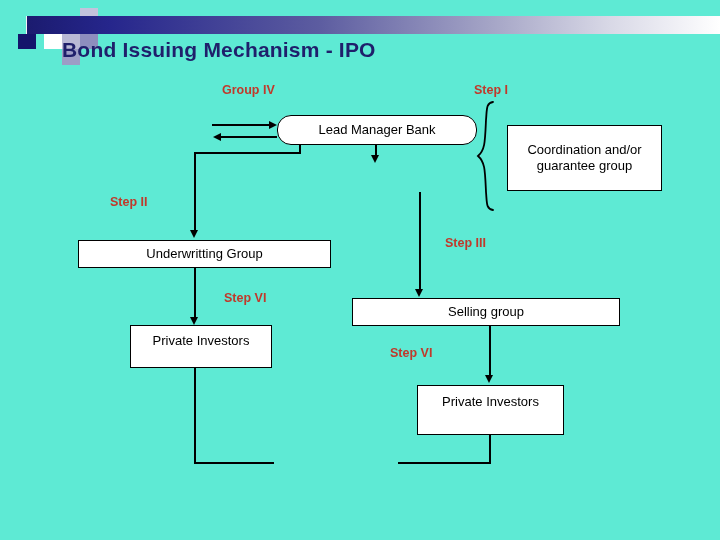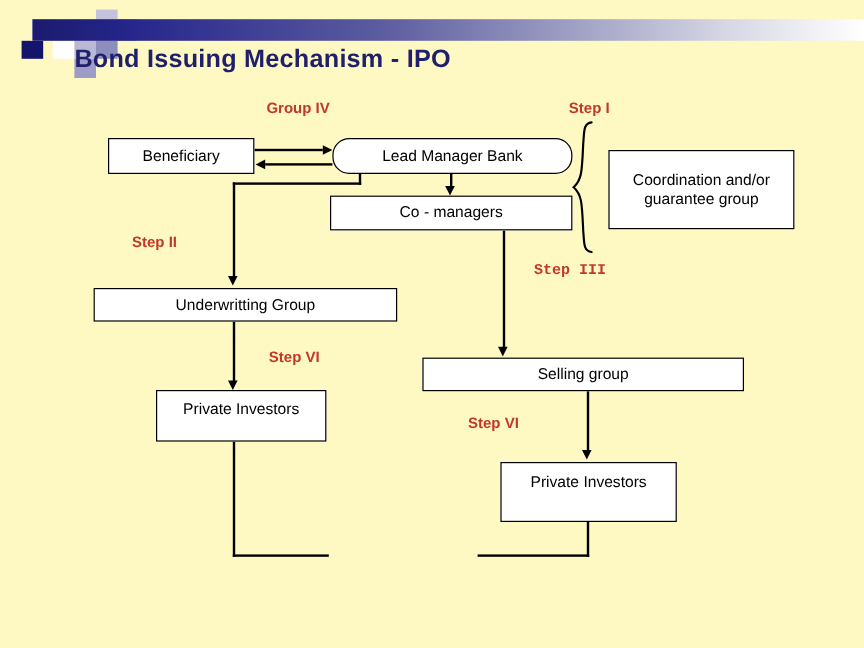--- a/index.html
+++ b/index.html
@@ -4,21 +4,21 @@
 <style>
   html, body {
     margin: 0;
     padding: 0;
     background: #ffffff;
   }
   #slide {
     position: relative;
     width: 720px;
     height: 540px;
-    background: #fef9c3;
+    background: #5eead4;
     overflow: hidden;
     font-family: "Liberation Sans", sans-serif;
   }
 
   
   #header-bar {
     position: absolute;
     left: 27px;
     top: 16px;
     width: 693px;
@@ -114,21 +114,21 @@
   <div class="deco-sq" style="left:62px;  top:49px;  width:18px; height:16px; background:#9d9dc6;"></div>
   <div class="deco-sq" style="left:26px;  top:16px;  width:18px; height:18px; background:#f2f2f7;"></div>
 
   <div id="header-bar"></div>
 
   <div id="page-title">Bond Issuing Mechanism - IPO</div>
 
   <div class="step-label" style="left:222px; top:83px;">Group IV</div>
   <div class="step-label" style="left:474px; top:83px;">Step I</div>
   <div class="step-label" style="left:110px; top:195px;">Step II</div>
-  <div class="step-label" style="left:445px; top:218px;font-family:Liberation Mono, monospace;">Step III</div>
+  <div class="step-label" style="left:445px; top:236px;">Step III</div>
   <div class="step-label" style="left:224px; top:291px;">Step VI</div>
   <div class="step-label" style="left:390px; top:346px;">Step VI</div>
 
   <div class="line hline" style="left:212px; top:124px; width:57px;"></div>
   <div class="arrow-right" style="left:269px; top:120.5px;"></div>
 
   <div class="line hline" style="left:221px; top:136px; width:56px;"></div>
   <div class="arrow-left" style="left:213px; top:132.5px;"></div>
 
   <div class="line vline" style="left:375px; top:145px; height:11px;"></div>
@@ -151,25 +151,23 @@
   <div class="line vline" style="left:194px; top:368px; height:96px;"></div>
   <div class="line hline" style="left:194px; top:462px; width:80px;"></div>
 
   <div class="line vline" style="left:489px; top:435px; height:29px;"></div>
   <div class="line hline" style="left:398px; top:462px; width:93px;"></div>
 
   <svg id="brace" width="26" height="112" viewBox="0 0 26 112">
     <path d="M17 2 C 10 3, 11 9, 10 20 C 9 42, 9 50, 2 56 C 9 62, 9 70, 10 92 C 11 103, 10 109, 17 110" fill="none" stroke="#000000" stroke-width="1.8" stroke-linecap="round"></path>
   </svg>
 
-  <div class="node" style="left:90px; top:115px; width:122px; height:30px;">Beneficiary</div>
 
   <div class="node" style="left:277px; top:115px; width:200px; height:30px;border-radius:14px;">Lead Manager Bank</div>
 
-  <div class="node" style="left:275px; top:163px; width:202px; height:29px;">Co - managers</div>
 
   <div class="node multiline" style="left:507px; top:125px; width:155px; height:66px; padding:17px 8px;">Coordination and/or guarantee group</div>
 
   <div class="node" style="left:78px; top:240px; width:253px; height:28px;">Underwritting Group</div>
 
   <div class="node" style="left:352px; top:298px; width:268px; height:28px;">Selling group</div>
 
   <div class="node" style="left:130px; top:325px; width:142px; height:43px; align-items:flex-start; padding-top:7px;">Private Investors</div>
 
   <div class="node" style="left:417px; top:385px; width:147px; height:50px; align-items:flex-start; padding-top:8px;">Private Investors</div>

